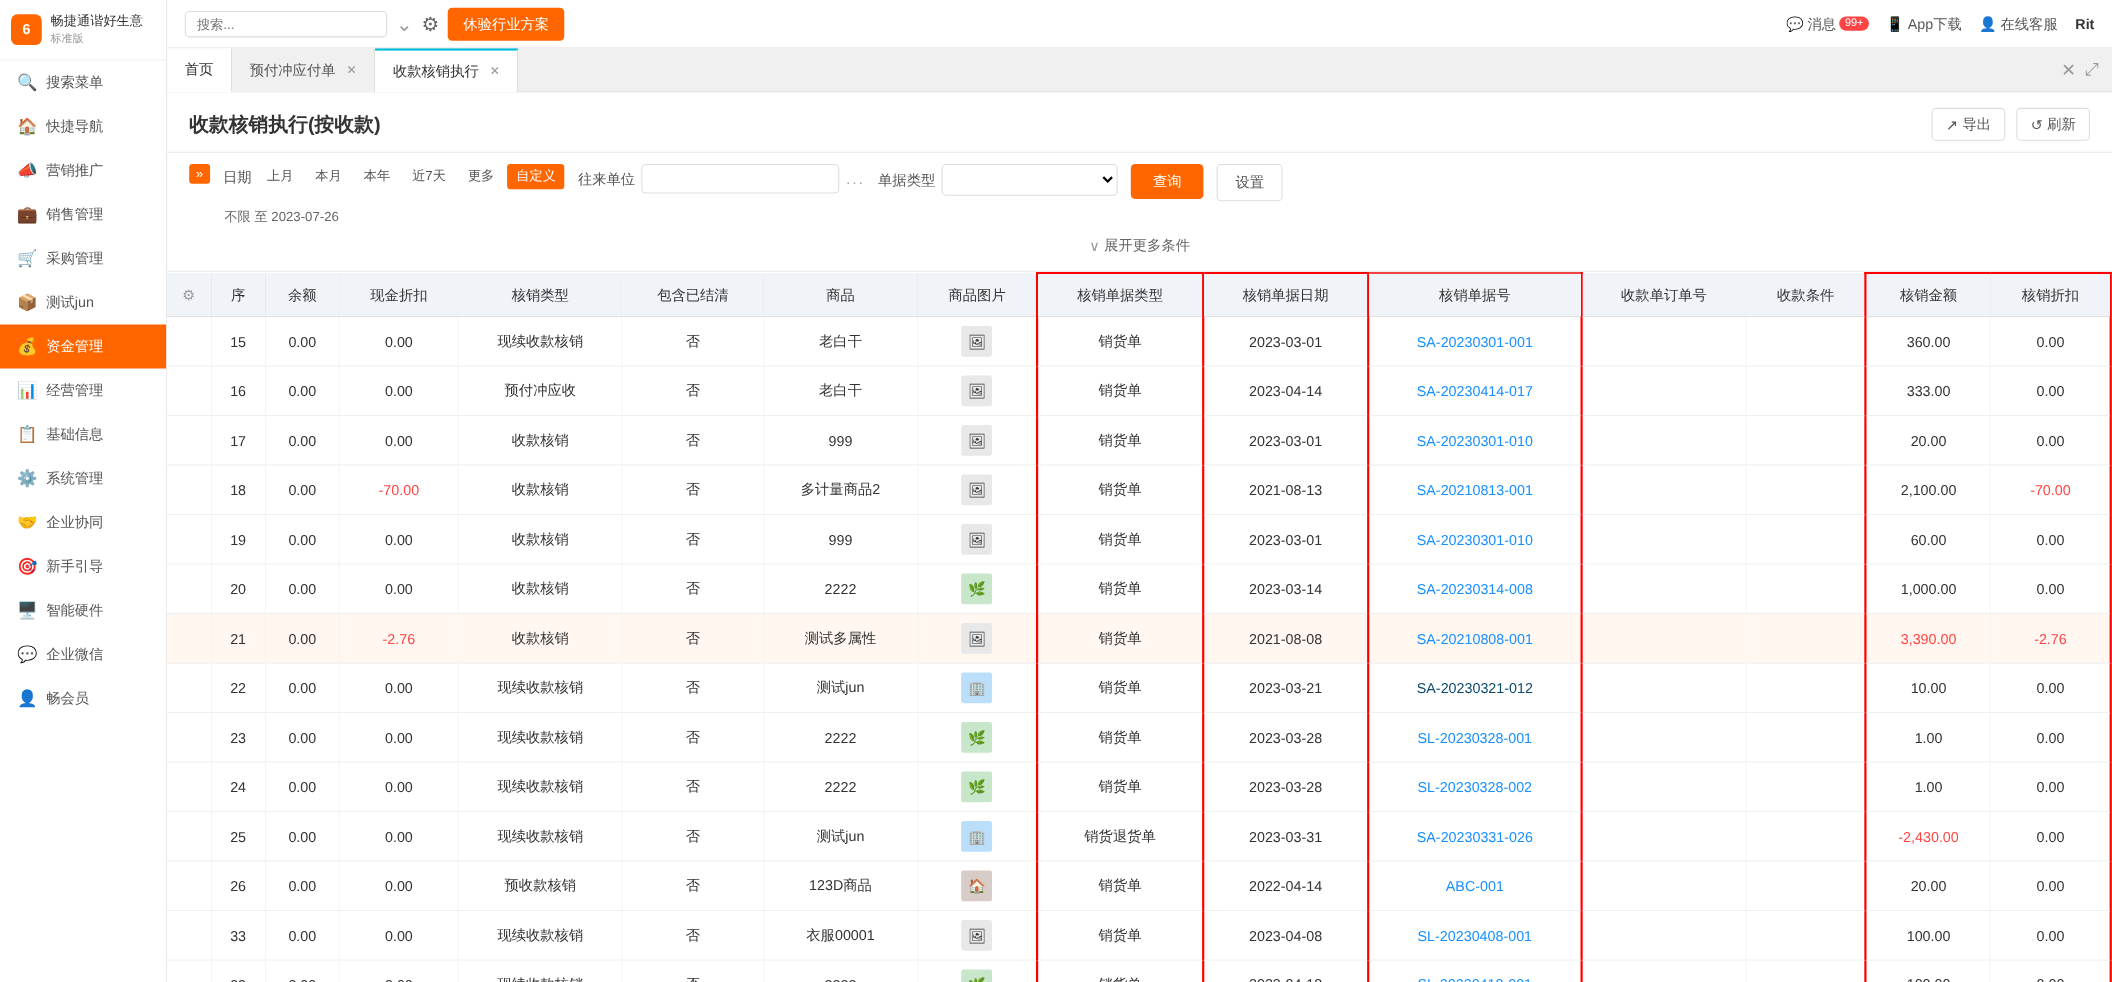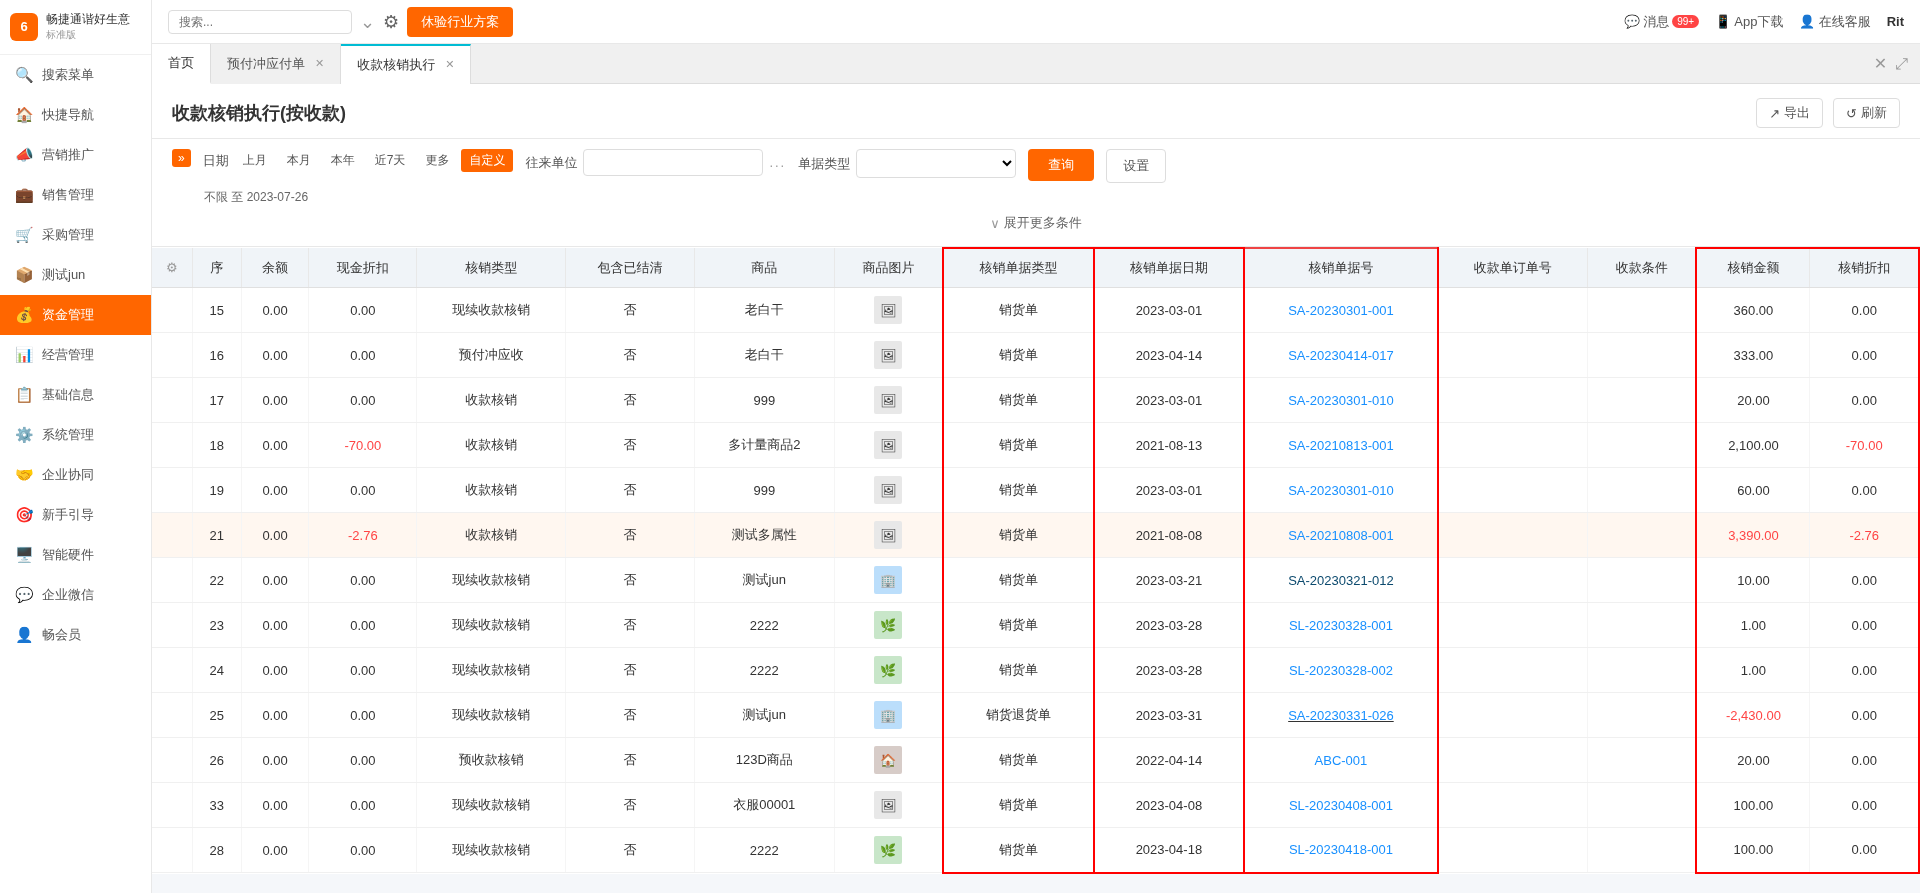--- a/index.html
+++ b/index.html
@@ -347,20 +347,37 @@
               <td>999</td>
               <td><div style="width:28px;height:28px;background:#e8e8e8;border-radius:2px;display:inline-flex;align-items:center;justify-content:center;font-size:13px;">🖼</div></td>
               <td style="border-left: 2px solid red; border-right: 2px solid red;">销货单</td>
               <td style="border-right: 2px solid red;">2023-03-01</td>
               <td style="border-right: 2px solid red;"><a class="link" style="color:#1890ff;cursor:pointer;">SA-20230301-010</a></td>
               <td></td>
               <td></td>
               <td style="border-left: 2px solid red;">60.00</td>
               <td style="border-right: 2px solid red;">0.00</td>
             </tr>
+            <tr>
+              <td style="width:40px;"></td>
+              <td>20</td>
+              <td>0.00</td>
+              <td>0.00</td>
+              <td>收款核销</td>
+              <td>否</td>
+              <td>2222</td>
+              <td><div style="width:28px;height:28px;background:#c8e6c9;border-radius:2px;display:inline-flex;align-items:center;justify-content:center;font-size:13px;">🌿</div></td>
+              <td style="border-left: 2px solid red; border-right: 2px solid red;">销货单</td>
+              <td style="border-right: 2px solid red;">2023-03-14</td>
+              <td style="border-right: 2px solid red;"><a class="link" style="color:#1890ff;cursor:pointer;">SA-20230314-008</a></td>
+              <td></td>
+              <td></td>
+              <td style="border-left: 2px solid red;">1,000.00</td>
+              <td style="border-right: 2px solid red;">0.00</td>
+            </tr>
             <tr style="background: rgb(255, 247, 240);">
               <td style="width:40px;"></td>
               <td>21</td>
               <td>0.00</td>
               <td style="color: rgb(255, 68, 68);">-2.76</td>
               <td>收款核销</td>
               <td>否</td>
               <td>测试多属性</td>
               <td><div style="width:28px;height:28px;background:#e8e8e8;border-radius:2px;display:inline-flex;align-items:center;justify-content:center;font-size:13px;">🖼</div></td>
               <td style="border-left: 2px solid red; border-right: 2px solid red;">销货单</td>
@@ -426,21 +443,21 @@
               <td style="width:40px;"></td>
               <td>25</td>
               <td>0.00</td>
               <td>0.00</td>
               <td>现续收款核销</td>
               <td>否</td>
               <td>测试jun</td>
               <td><div style="width:28px;height:28px;background:#bbdefb;border-radius:2px;display:inline-flex;align-items:center;justify-content:center;font-size:13px;">🏢</div></td>
               <td style="border-left: 2px solid red; border-right: 2px solid red;">销货退货单</td>
               <td style="border-right: 2px solid red;">2023-03-31</td>
-              <td style="border-right: 2px solid red; text-decoration: underline;"><a class="link" style="color:#1890ff;cursor:pointer;">SA-20230331-026</a></td>
+              <td style="border-right: 2px solid red;"><a class="link" style="color:#1890ff;cursor:pointer;">SA-20230331-026</a></td>
               <td></td>
               <td></td>
               <td style="border-left: 2px solid red; color: #ff4444;">-2,430.00</td>
               <td style="border-right: 2px solid red;">0.00</td>
             </tr>
             <tr>
               <td style="width:40px;"></td>
               <td>26</td>
               <td>0.00</td>
               <td>0.00</td>

